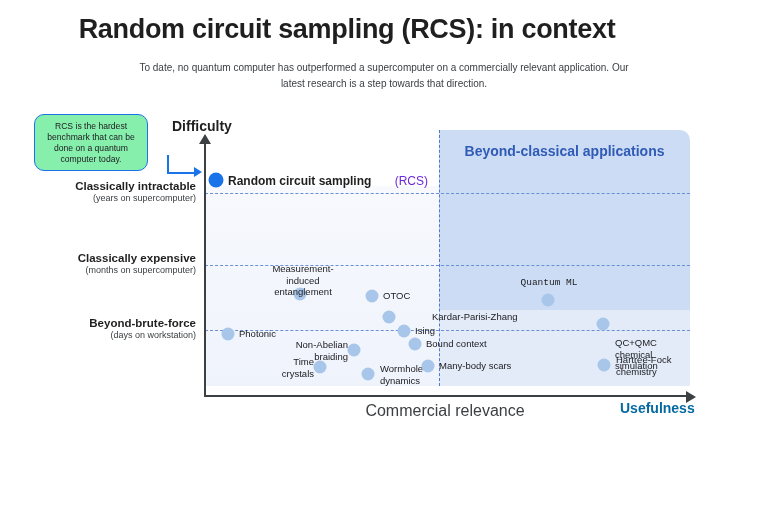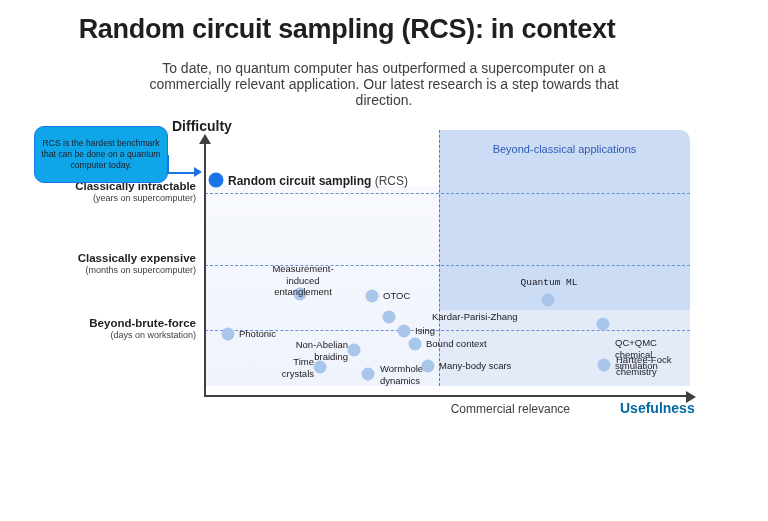--- a/index.html
+++ b/index.html
@@ -15,21 +15,21 @@
   
   .title {
     position: absolute; left: 0; top: 14px; width: 694px;
     text-align: center;
     font-size: 27px; font-weight: bold; letter-spacing: -0.3px;
     color: #1f1f1f;
   }
   .subtitle {
     position: absolute; left: 134px; top: 60px; width: 500px;
     text-align: center;
-    font-size: 14px; line-height: 16px; color: #3c4043;
+    font-size: 10px; line-height: 16px; color: #3c4043;
   }
 
   
   .chart { position: absolute; left: 0; top: 110px; width: 768px; height: 310px; }
 
   
   .plot-bg {
     position: absolute; left: 205px; top: 76px;
     width: 485px; height: 200px;
     background: linear-gradient(to bottom, #f7f9fd 0%, #eff3fc 100%);
@@ -42,21 +42,21 @@
     border-top-right-radius: 10px;
   }
   .bc-region-low {
     position: absolute; left: 439px; top: 200px;
     width: 251px; height: 76px;
     background: #e3ebf9;
   }
   .bc-label {
     position: absolute; left: 439px; top: 33px; width: 251px;
     text-align: center;
-    font-size: 11px; font-weight: normal; color: #2f5bb7;
+    font-size: 14px; font-weight: bold; color: #2f5bb7;
   }
 
   
   .y-axis {
     position: absolute; left: 204px; top: 32px;
     width: 2px; height: 254px; background: #3c4043;
   }
   .y-arrow {
     position: absolute; left: 199px; top: 24px;
     width: 0; height: 0;
@@ -74,21 +74,21 @@
     border-left: 10px solid #3c4043;
   }
 
   
   .axis-title-y {
     position: absolute; left: 172px; top: 8px;
     font-size: 14px; font-weight: bold; color: #1f1f1f; white-space: nowrap;
   }
   .axis-title-x-mid {
     position: absolute; left: 320px; top: 292px; width: 250px;
-    text-align: right; font-size: 12px; color: #3c4043;
+    text-align: center; font-size: 16px; color: #3c4043;
   }
   .axis-title-x-end {
     position: absolute; left: 620px; top: 290px;
     font-size: 14px; font-weight: bold; color: #0369a1;
   }
 
   
   .gridline {
     position: absolute; left: 205px; width: 485px; height: 0;
     border-top: 1px dashed #6b8fd4;
@@ -120,27 +120,27 @@
   }
   .pt-label.r { text-align: right; }
   .pt-label.c { text-align: center; }
 
   
   .hero-label {
     position: absolute; left: 228px; top: 64px;
     font-size: 12px; white-space: nowrap;
   }
   .hero-label b { font-weight: bold; color: #1f1f1f; }
-  .hero-label span { color: #404040; }
+  .hero-label span { color: #6d28d9; margin-left: 20px; }
 
   
   .callout {
-    position: absolute; left: 34px; top: 16px;
-    width: 134px; height: 57px;
-    background: #0ea5e9; border: 1.6px solid #1a73e8;
+    position: absolute; left: 34px; top: 4px;
+    width: 114px; height: 57px;
+    background: #86efac; border: 1.6px solid #1a73e8;
     border-radius: 10px;
     display: flex; align-items: center; justify-content: center;
   }
   .callout p {
     font-size: 8.6px; line-height: 11px; text-align: center; color: #202124;
     padding: 0 5px;
   }
   .callout-line {
     position: absolute; left: 168px; top: 62px;
     width: 28px; height: 2px; background: #1a73e8;

